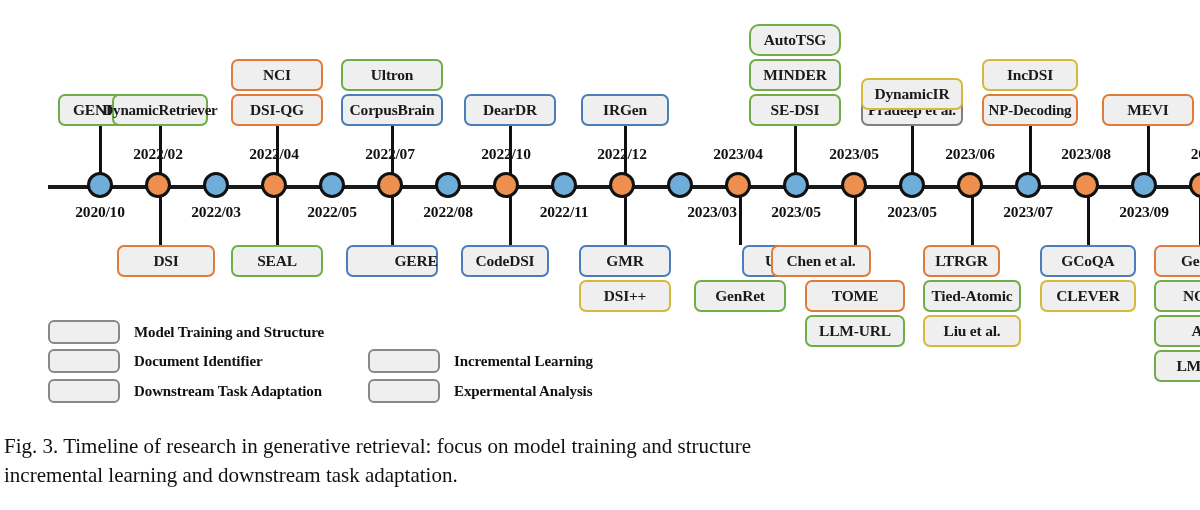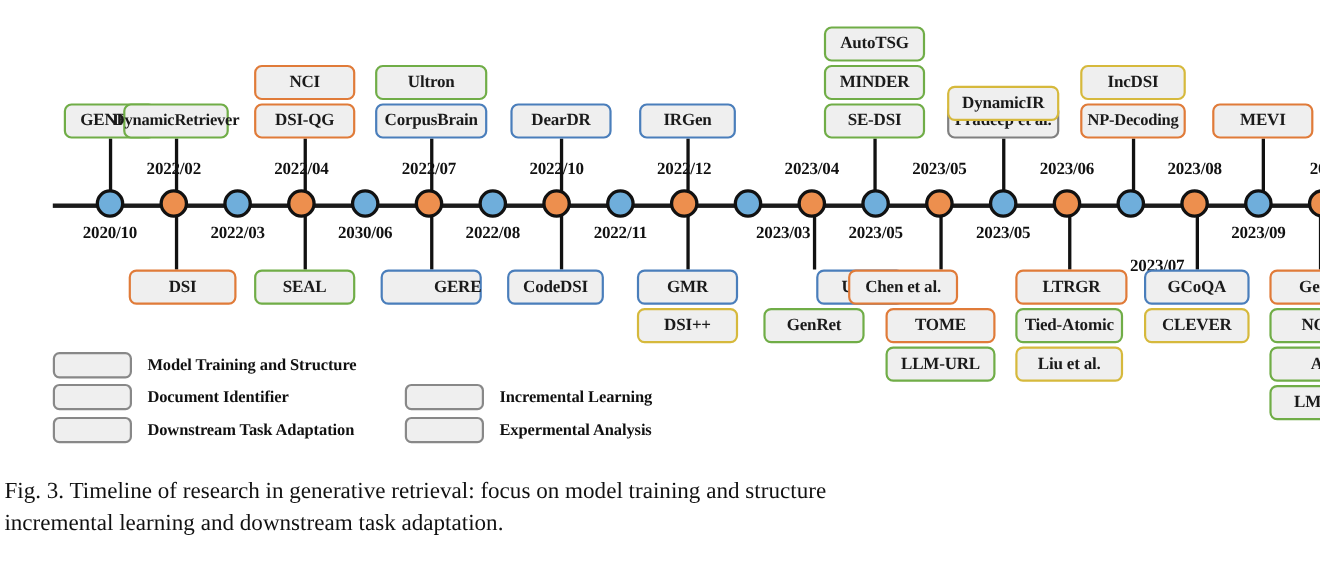--- a/index.html
+++ b/index.html
@@ -120,33 +120,33 @@
       <div class="node blue" style="left: 1015px;"></div>
       <div class="node orange" style="left: 1073px;"></div>
       <div class="node blue" style="left: 1131px;"></div>
       <div class="node orange" style="left: 1189px;"></div>
     </div>
   <div id="dates">
       <div class="date below" style="left: 100px; transform: translateX(-50%);">2020/10</div>
       <div class="date above" style="left: 158px; transform: translateX(-50%);">2022/02</div>
       <div class="date below" style="left: 216px; transform: translateX(-50%);">2022/03</div>
       <div class="date above" style="left: 274px; transform: translateX(-50%);">2022/04</div>
-      <div class="date below" style="left: 332px; transform: translateX(-50%);">2030/06</div>
+      <div class="date below" style="left: 332px; transform: translateX(-50%);">2022/05</div>
       <div class="date above" style="left: 390px; transform: translateX(-50%);">2022/07</div>
       <div class="date below" style="left: 448px; transform: translateX(-50%);">2022/08</div>
       <div class="date above" style="left: 506px; transform: translateX(-50%);">2022/10</div>
       <div class="date below" style="left: 564px; transform: translateX(-50%);">2022/11</div>
       <div class="date above" style="left: 622px; transform: translateX(-50%);">2022/12</div>
       <div class="date below" style="left: 680px; transform: translateX(-50%); margin-left: 32px;">2023/03</div>
       <div class="date above" style="left: 738px; transform: translateX(-50%);">2023/04</div>
       <div class="date below" style="left: 796px; transform: translateX(-50%);">2023/05</div>
       <div class="date above" style="left: 854px; transform: translateX(-50%);">2023/05</div>
       <div class="date below" style="left: 912px; transform: translateX(-50%);">2023/05</div>
       <div class="date above" style="left: 970px; transform: translateX(-50%);">2023/06</div>
-      <div class="date below" style="left: 1052px; transform: translateX(-50%); margin-top: 30px;">2023/07</div>
+      <div class="date below" style="left: 1028px; transform: translateX(-50%);">2023/07</div>
       <div class="date above" style="left: 1086px; transform: translateX(-50%);">2023/08</div>
       <div class="date below" style="left: 1144px; transform: translateX(-50%);">2023/09</div>
       <div class="date above" style="left: 1202px; transform: translateX(-50%);">202</div>
     </div>
   <div id="boxes-above">
       <div class="box bc-green" style="width: 84px; left: 58px; top: 94px;">
         <span>GENRE</span>
       </div>
       <div class="box bc-green two-line" style="width: 96px; left: 112px; top: 94px;">
         <span style="display: block;">Dynamic</span>
@@ -169,21 +169,21 @@
       </div>
       <div class="box bc-blue" style="width: 88px; left: 581px; top: 94px;">
         <span>IRGen</span>
       </div>
       <div class="box bc-green" style="width: 92px; left: 749px; top: 94px;">
         <span>SE-DSI</span>
       </div>
       <div class="box bc-green" style="width: 92px; left: 749px; top: 59px;">
         <span>MINDER</span>
       </div>
-      <div class="box bc-green" style="width: 92px; left: 749px; top: 24px;">
+      <div class="box bc-green" style="width: 92px; left: 749px; top: 24px; border-radius: 10px;">
         <span>AutoTSG</span>
       </div>
       <div class="box bc-gray" style="width: 102px; left: 861px; top: 94px;">
         <span>Pradeep et al.</span>
       </div>
       <div class="box bc-yellow" style="width: 102px; left: 861px; top: 59px; margin-top: 19px;">
         <span>DynamicIR</span>
       </div>
       <div class="box bc-orange two-line" style="width: 96px; left: 982px; top: 94px;">
         <span style="display: block;">NP-</span>
@@ -223,21 +223,21 @@
       </div>
       <div class="box bc-orange" style="width: 100px; left: 771px; top: 245px;">
         <span>Chen et al.</span>
       </div>
       <div class="box bc-orange" style="width: 100px; left: 805px; top: 280px;">
         <span>TOME</span>
       </div>
       <div class="box bc-green" style="width: 100px; left: 805px; top: 315px;">
         <span>LLM-URL</span>
       </div>
-      <div class="box bc-orange" style="width: 102px; left: 923px; top: 245px;">
+      <div class="box bc-orange" style="width: 77px; left: 923px; top: 245px;">
         <span>LTRGR</span>
       </div>
       <div class="box bc-green" style="width: 98px; left: 923px; top: 280px;">
         <span>Tied-Atomic</span>
       </div>
       <div class="box bc-yellow" style="width: 98px; left: 923px; top: 315px;">
         <span>Liu et al.</span>
       </div>
       <div class="box bc-blue" style="width: 96px; left: 1040px; top: 245px;">
         <span>GCoQA</span>

